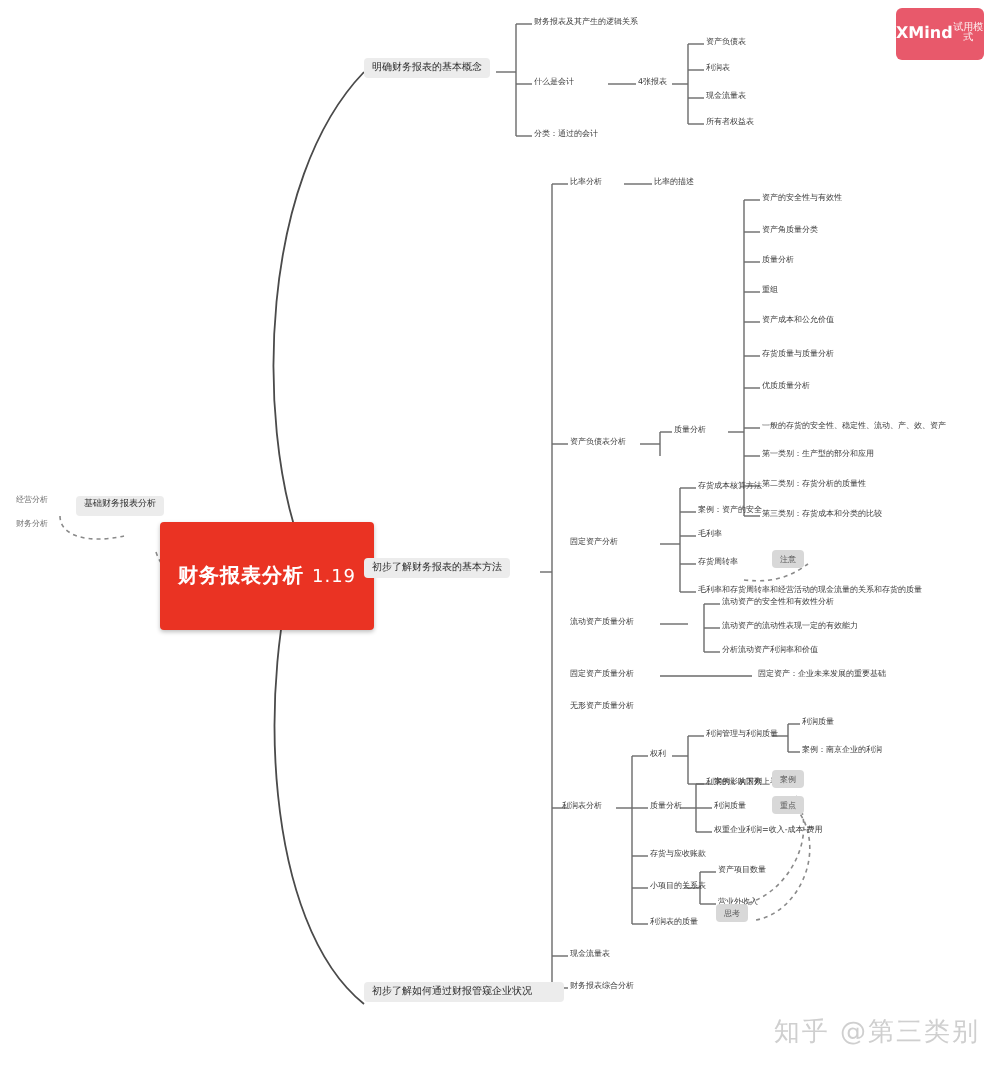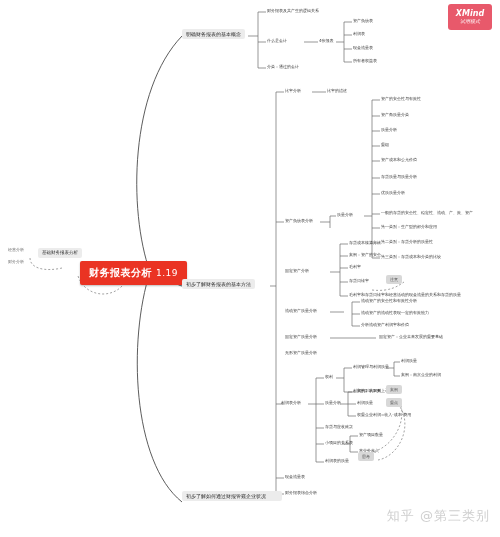--- a/index.html
+++ b/index.html
@@ -14,36 +14,36 @@
   .node.plain{padding:0 1px;}
 
   
   .t4{font-size:4px;}
   .t45{font-size:4.5px;}
   .t5{font-size:5px;}
 
   
   #central{position:absolute;left:80px;top:261px;background:#ea3323;
            color:#ffffff;font-weight:bold;font-size:10px;letter-spacing:.5px;
-           padding:5px 9px;border-radius:2px;box-shadow:0 1px 2px rgba(0,0,0,.25);
+           padding:20px 9px;border-radius:2px;box-shadow:0 1px 2px rgba(0,0,0,.25);
            white-space:nowrap;}
   #central .ver{font-weight:normal;font-size:9px;}
 
   
   .mini{position:absolute;font-size:4px;color:#6d6d6d;white-space:nowrap;}
 
   
   .chip{position:absolute;background:#d8d8d8;border-radius:2px;
         font-size:4px;color:#555;padding:2px 4px;white-space:nowrap;}
 
   
   #xmind-badge{position:absolute;right:8px;top:4px;width:44px;height:26px;
       background:#e8596b;border-radius:3px;color:#fff;text-align:center;
-      display:flex;flex-direction:column;justify-content:center;align-items:center;
-      line-height:1.1;font-style:italic;}
+      display:flex;flex-direction:row;justify-content:center;align-items:center;
+      line-height:1.1;}
   #xmind-badge .b1{font-size:8px;font-weight:bold;}
   #xmind-badge .b2{font-size:5px;opacity:.92;}
   #zhihu-wm{position:absolute;right:10px;bottom:12px;font-size:13px;
       color:#cfcfcf;letter-spacing:1px;white-space:nowrap;}
 </style>
 </head>
 <body>
 
 <div id="canvas">
 

